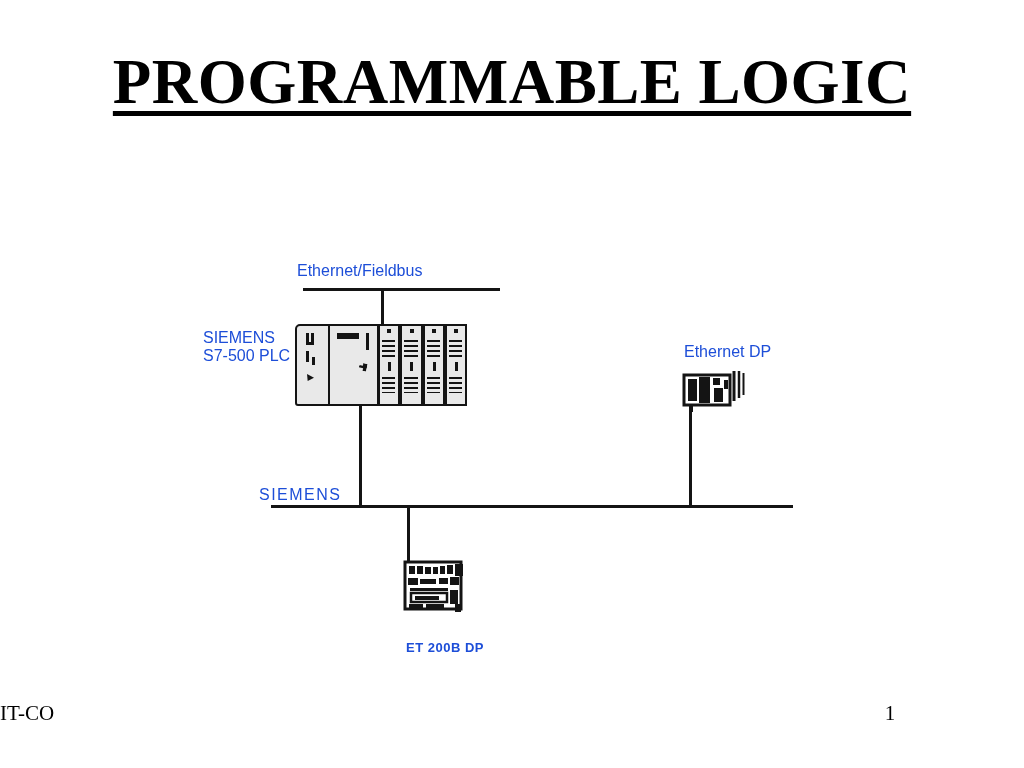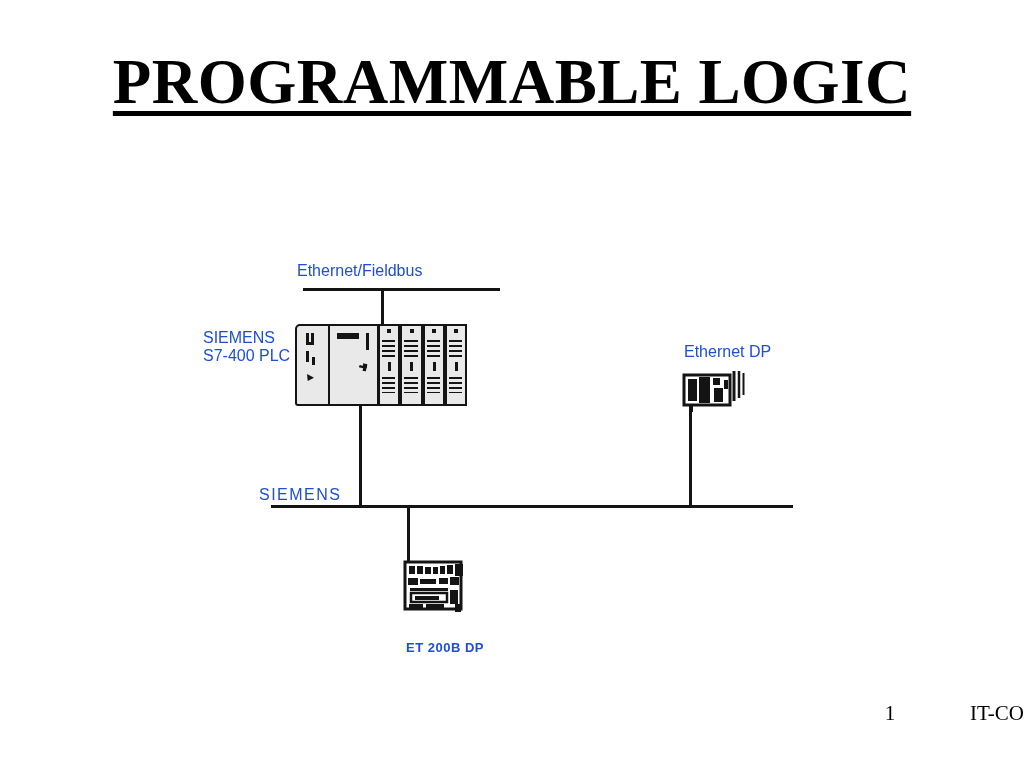--- a/index.html
+++ b/index.html
@@ -66,21 +66,21 @@
   }
   .io-module + .io-module{border-left:4px solid #141414;}
   .io-module::before{content:"";position:absolute;left:40%;top:3px;width:4px;height:4px;background:#141414;}
   .io-module::after{content:"";position:absolute;left:45%;top:36px;width:3px;height:9px;background:#141414;}
   
   .device{position:absolute;}
   .device svg{display:block;}
   
   .footer-text{
     position:absolute;left:0;top:701px;width:1024px;
-    text-align:right;
+    text-align:left;
     font-family:"Liberation Serif", serif;
     font-size:21px;color:#000;
   }
   .page-number{
     position:absolute;left:860px;top:701px;width:60px;
     text-align:center;
     font-family:"Liberation Serif", serif;
     font-size:21px;color:#000;
   }
 </style>
@@ -94,21 +94,21 @@
   </h1>
 
   <div>
 
     <div class="dlabel" style="left:297px;top:262px;">Ethernet/Fieldbus</div>
     <div class="bus-line" style="left:303px;top:288px;width:197px;"></div>
     <div class="drop-line" style="left:381px;top:291px;height:35px;"></div>
 
     <div class="dlabel gray" style="left:203px;top:329px;">
       <div>SIEMENS</div>
-      <div>S7-400 PLC</div>
+      <div>S7-500 PLC</div>
     </div>
     <div class="rack">
       <div class="psu">
         <i class="psu-u"></i>
         <i class="psu-tick1"></i>
         <i class="psu-tick2"></i>
         <i class="psu-arrow"></i>
       </div>
       <div class="cpu">
         <i class="cpu-bar"></i>

